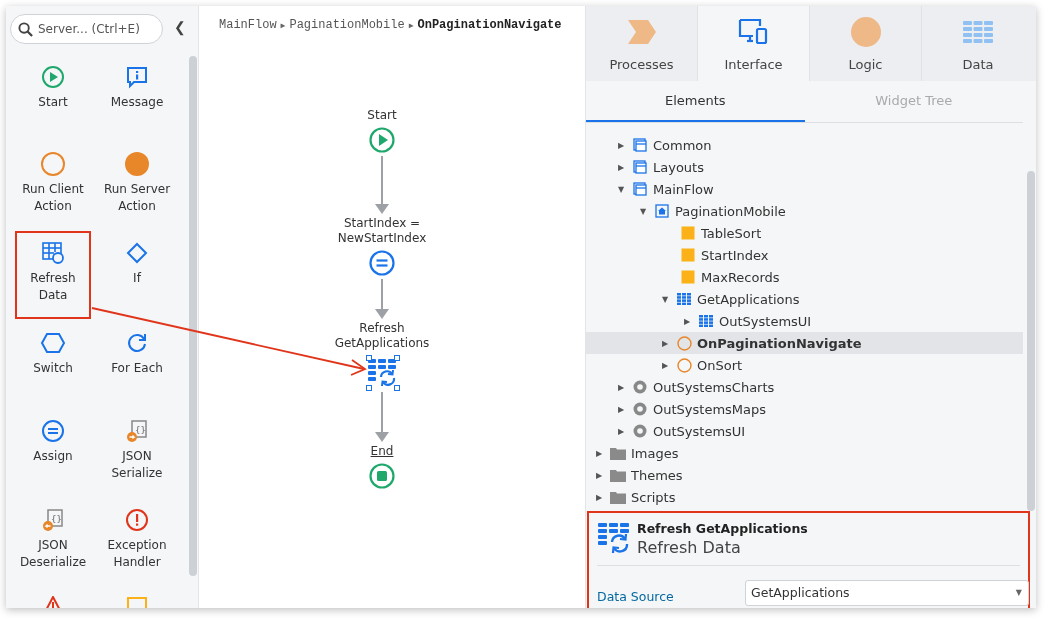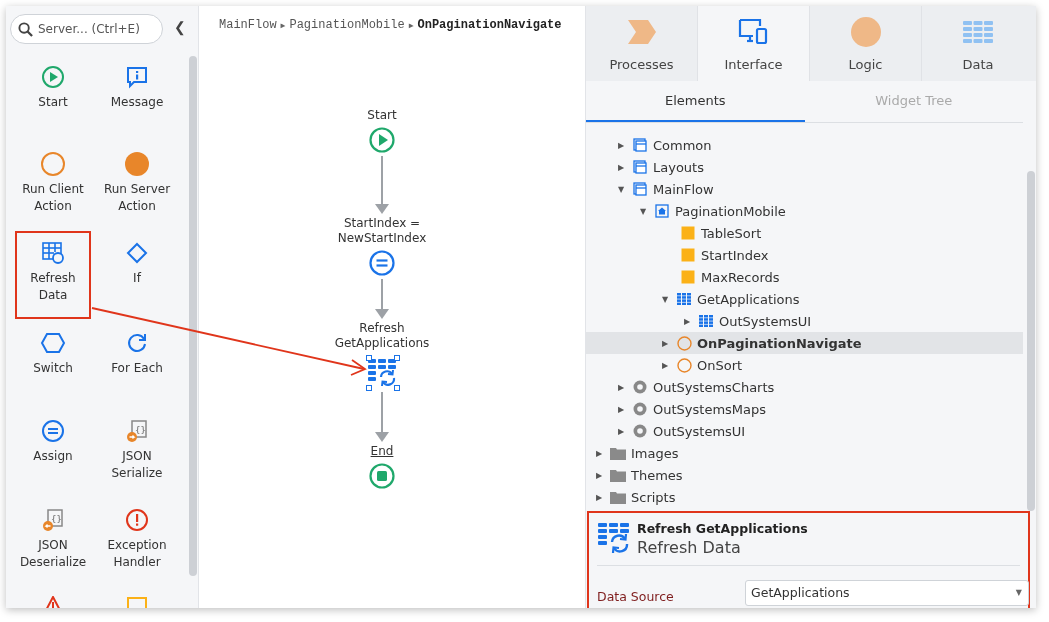--- a/index.html
+++ b/index.html
@@ -39,21 +39,21 @@
   .trow { position: relative; height: 22px; display: flex; align-items: center; font-size: 13px; color: #333; white-space: nowrap; }
   .trow.selected { background: #e2e4e7; font-weight: bold; }
   .caret { width: 14px; text-align: center; font-size: 8px; color: #555; margin-right: 4px; }
   .ticon { width: 16px; height: 16px; margin-right: 5px; display: inline-flex; align-items: center; justify-content: center; }
   .r-scroll { position: absolute; left: 441px; top: 165px; width: 8px; height: 340px; background: #cdd0d5; border-radius: 4px; }
 
   .props { position: absolute; left: 1px; top: 505px; width: 443px; height: 118px; border: 2px solid #e0351b; background: #f5f6f8; }
   .props .title { position: absolute; left: 48px; top: 8px; font-size: 12.5px; font-weight: bold; color: #222; }
   .props .sub { position: absolute; left: 48px; top: 25px; font-size: 16px; color: #444; }
   .props .divider { position: absolute; left: 8px; right: 8px; top: 52px; height: 1px; background: #dcdfe3; }
-  .props .lbl { position: absolute; left: 8px; top: 76px; font-size: 12.5px; color: #7f1d1d; }
+  .props .lbl { position: absolute; left: 8px; top: 76px; font-size: 12.5px; color: #0369a1; }
   .props .select { position: absolute; left: 156px; top: 67px; width: 284px; height: 26px; border: 1px solid #cfd3d8; border-radius: 3px; background: #fff; font-size: 12.5px; color: #333; padding-left: 5px; line-height: 24px; }
   .props .select .dd { position: absolute; right: 6px; top: 0; font-size: 8px; color: #666; }
 
   .drag-arrow { position: absolute; left: 0; top: 0; pointer-events: none; }
 </style>
 </head>
 <body>
 
 <div class="frame">
 

